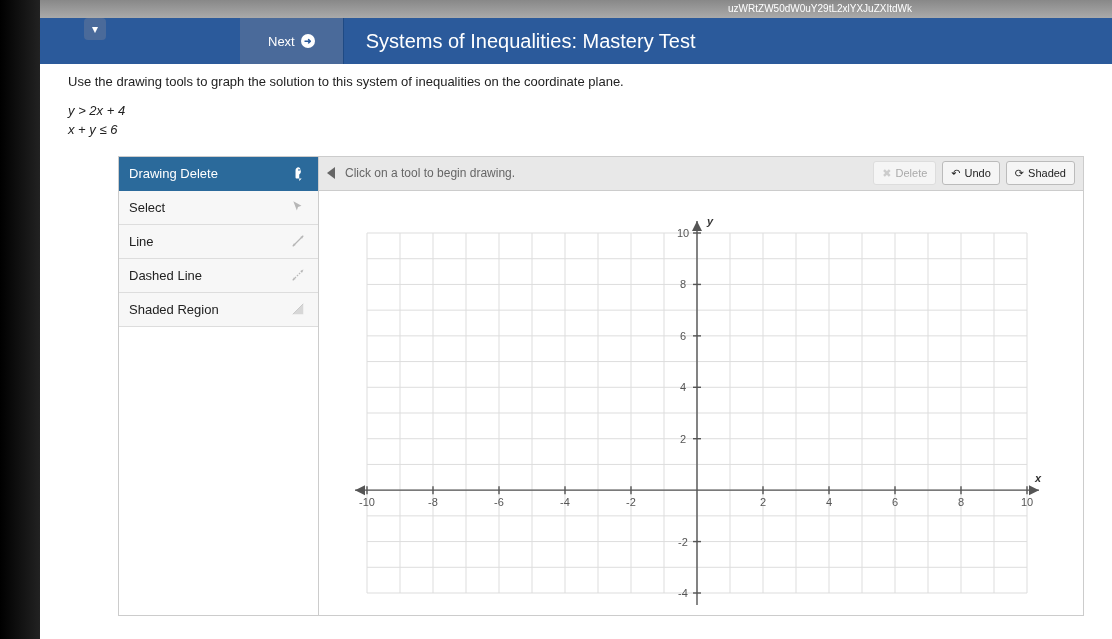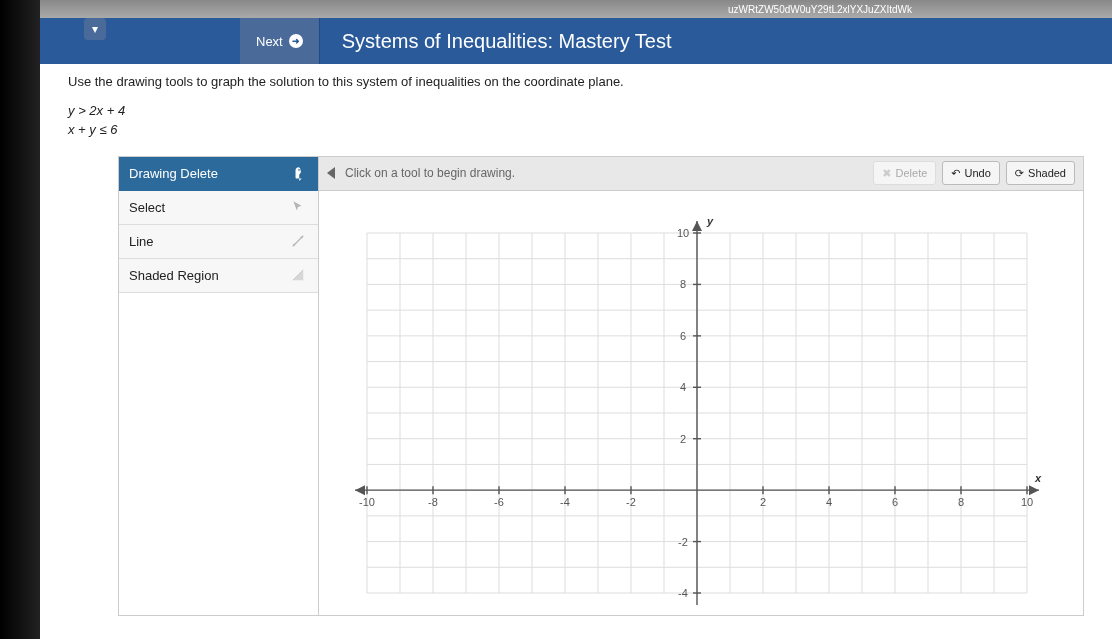--- a/index.html
+++ b/index.html
@@ -13,41 +13,41 @@
     }
     .screen {
       position: absolute;
       top: 0; left: 40px; right: 0; bottom: 0;
       background: #f5f5f5;
     }
     .top-strip {
       height: 18px;
       background: linear-gradient(to bottom,#888,#aaa);
       display: flex;
-      align-items: center;
+      align-items: flex-end;
       padding: 4px 200px;
       font-size: 10px;
       color: #fff;
       justify-content: flex-end;
       white-space: nowrap;
       overflow: hidden;
     }
     .header {
       height: 46px;
       background: #2b5a9b;
       display: flex;
       align-items: center;
       color: #fff;
     }
     .next-btn {
       background: #4a6a9a;
       height: 100%;
       display: flex;
       align-items: center;
-      padding: 0 16px;
+      padding: 0 28px;
       font-size: 13px;
       gap: 6px;
       border-right: 1px solid #1f4a84;
     }
     .next-btn .arrow-circle {
       width: 14px; height: 14px;
       background: #fff;
       border-radius: 50%;
       color: #2b5a9b;
       display: flex;
@@ -230,20 +230,30 @@
             <svg width="14" height="14" viewBox="0 0 24 24">
                 <path fill="#777" d="M4 2l6 16 2-6 6-2z"></path>
               </svg>
           </span>
         </div>
         <div class="tool-item">
           <span>Line</span>
           <span class="tool-icon-slot">
             <svg width="14" height="14" viewBox="0 0 24 24">
                 <line x1="3" y1="21" x2="21" y2="3" stroke="#777" stroke-width="2"></line>
+                <polygon points="21,3 16,5 19,8" fill="#777"></polygon>
+                <polygon points="3,21 8,19 5,16" fill="#777"></polygon>
+              </svg>
+          </span>
+        </div>
+        <div class="tool-item">
+          <span>Dashed Line</span>
+          <span class="tool-icon-slot">
+            <svg width="14" height="14" viewBox="0 0 24 24">
+                <line x1="3" y1="21" x2="21" y2="3" stroke="#777" stroke-width="2" stroke-dasharray="3,2"></line>
                 <polygon points="21,3 16,5 19,8" fill="#777"></polygon>
                 <polygon points="3,21 8,19 5,16" fill="#777"></polygon>
               </svg>
           </span>
         </div>
         <div class="tool-item">
           <span>Shaded Region</span>
           <span class="tool-icon-slot">
             <svg width="14" height="14" viewBox="0 0 24 24">
                 <polygon points="3,21 21,21 21,3" fill="#777" opacity="0.5"></polygon>

